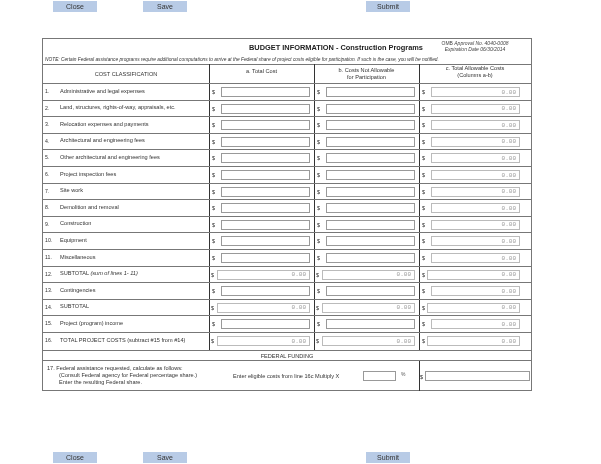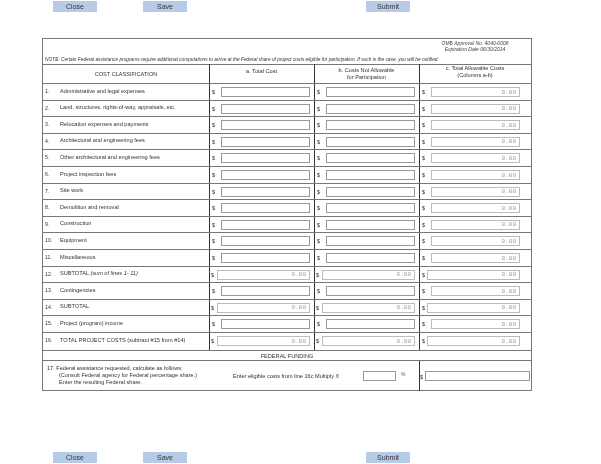--- a/index.html
+++ b/index.html
@@ -86,20 +86,21 @@
     .r17 .cellc .field { left: 6px; top: 10px; width: 105px; }
   </style>
 </head>
 <body>
 
 <button class="btn" style="left:53px; top:1px;">Close</button>
 <button class="btn" style="left:143px; top:1px;">Save</button>
 <button class="btn" style="left:366px; top:1px;">Submit</button>
 
 <div class="form">
+  <div class="title">BUDGET INFORMATION - Construction Programs</div>
   <div class="omb">
     <div><span>OMB</span> <i>Approval No. 4040-0008</i></div>
     <div><i>Expiration Date 06/30/2014</i></div>
   </div>
   <div class="note">NOTE: Certain Federal assistance programs require additional computations to arrive at the Federal share of project costs eligible for participation. If such is the case, you will be notified.</div>
 
   <div class="hdr-row">
     <div class="hdr-cell" style="left:0; width:166px; line-height:19px;">COST CLASSIFICATION</div>
     <div class="hdr-cell" style="left:166px; width:105px; padding-top:3px;">a. Total Cost</div>
     <div class="hdr-cell" style="left:271px; width:105px; padding-top:2px;">

